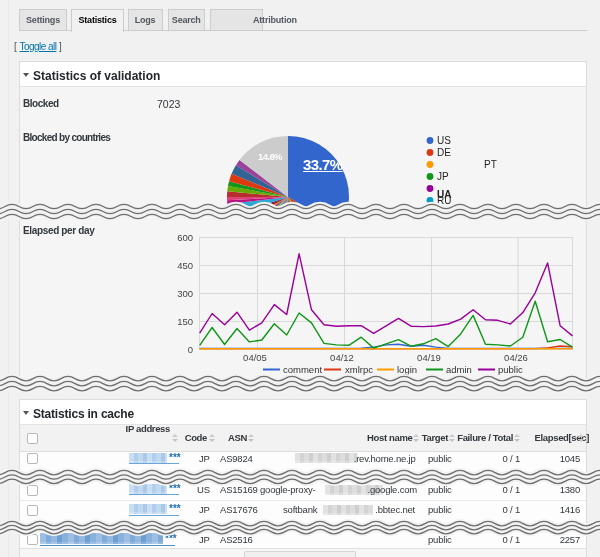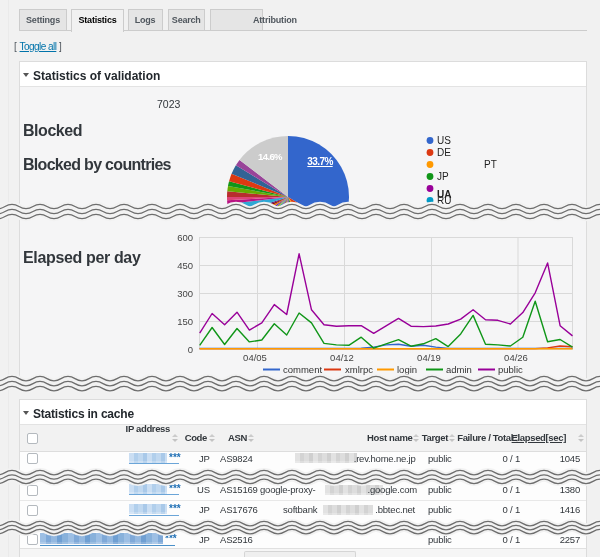--- a/index.html
+++ b/index.html
@@ -3,21 +3,21 @@
 <style>
   html,body { margin:0; padding:0; }
   body { width:600px; height:557px; background:#f1f1f1; font-family:"Liberation Sans",sans-serif; position:relative; overflow:hidden; }
   .abs { position:absolute; }
   .tab { position:absolute; top:9px; height:21px; line-height:20px; background:#e5e5e5; border:1px solid #ccc; border-bottom:none; color:#50575e; font-weight:bold; font-size:9px; letter-spacing:-0.2px; text-align:center; box-sizing:border-box; z-index:1; }
   .tab.active { background:#f1f1f1; color:#000; height:23px; z-index:3; }
   .box { position:absolute; left:19px; width:568px; background:#f5f5f6; border:1px solid #dcdcdc; box-sizing:border-box; }
   .boxhead { position:absolute; left:0; right:0; top:0; height:24px; background:#fff; border-bottom:1px solid #e3e3e3; }
   .boxtitle { position:absolute; left:13px; top:7px; font-size:12px; font-weight:bold; color:#23282d; }
   .tri { position:absolute; left:3px; top:11px; width:0; height:0; border-left:3.5px solid transparent; border-right:3.5px solid transparent; border-top:4.5px solid #555; }
-  .lbl { position:absolute; font-size:16px; font-weight:bold; color:#32373c; letter-spacing:-0.4px; white-space:nowrap;margin-top:24px; }
+  .lbl { position:absolute; font-size:10px; font-weight:bold; color:#32373c; letter-spacing:-0.4px; white-space:nowrap; }
   .val { position:absolute; font-size:10px; color:#32373c; white-space:nowrap; }
   .cb { position:absolute; width:9px; height:9px; background:#fff; border:1px solid #b4b9be; border-radius:2px; }
   .hc { position:absolute; font-size:9.5px; font-weight:bold; color:#32373c; white-space:nowrap; letter-spacing:-0.35px; }
   .tc { position:absolute; font-size:9.5px; color:#32373c; white-space:nowrap; letter-spacing:-0.2px; }
   .sort { position:absolute; width:7px; height:9px; }
   .sort:before { content:""; position:absolute; left:0; top:0; border-left:3px solid transparent; border-right:3px solid transparent; border-bottom:3.5px solid #cbcbcb; }
   .sort:after { content:""; position:absolute; left:0; top:4.5px; border-left:3px solid transparent; border-right:3px solid transparent; border-top:3.5px solid #c3c3c3; }
   .blur-ip { position:absolute; height:10px; background:
       linear-gradient(0deg, rgba(255,255,255,.22) 0 2px, rgba(255,255,255,0) 2px 10px),
       repeating-linear-gradient(90deg, #cadef3 0 5px, #b1cfec 5px 9px, #c0d8f0 9px 14px, #a9c9e9 14px 18px); }
@@ -73,21 +73,21 @@
 <path d="M288.0,197.0 L227.08,200.19 A61.0,61.0 0 0 1 227.00,197.00 Z" fill="#dd4477"></path>
 <path d="M288.0,197.0 L227.00,197.00 A61.0,61.0 0 0 1 227.27,191.26 Z" fill="#b82e2e"></path>
 <path d="M288.0,197.0 L227.27,191.26 A61.0,61.0 0 0 1 228.02,185.88 Z" fill="#66aa00"></path>
 <path d="M288.0,197.0 L228.02,185.88 A61.0,61.0 0 0 1 229.08,181.21 Z" fill="#109618"></path>
 <path d="M288.0,197.0 L229.08,181.21 A61.0,61.0 0 0 1 231.56,173.85 Z" fill="#dc3912"></path>
 <path d="M288.0,197.0 L231.56,173.85 A61.0,61.0 0 0 1 235.88,165.31 Z" fill="#316395"></path>
 <path d="M288.0,197.0 L235.88,165.31 A61.0,61.0 0 0 1 239.54,159.95 Z" fill="#994499"></path>
 <path d="M288.0,197.0 L239.54,159.95 A61.0,61.0 0 0 1 288.00,136.00 Z" fill="#cccccc"></path>
   </svg>
 </div>
-<div class="abs" style="left:303px; top:156px; width:34px; text-align:center; font-size:10px; letter-spacing:-0.6px; font-weight:bold; color:#fff; z-index:1;text-decoration:underline;">33.7%</div>
+<div class="abs" style="left:303px; top:156px; width:34px; text-align:center; font-size:15px; letter-spacing:-0.6px; font-weight:bold; color:#fff; z-index:1;text-decoration:underline;">33.7%</div>
 <div class="abs" style="left:253px; top:151px; width:34px; text-align:center; font-size:9.5px; letter-spacing:-0.6px; font-weight:bold; color:#fff; z-index:1;">14.6%</div>
 
 <svg class="abs" style="left:420px; top:130px;" width="70" height="80">
   <circle cx="10" cy="10.5" r="3.4" fill="#3366cc"></circle>
   <circle cx="10" cy="22.5" r="3.4" fill="#dc3912"></circle>
   <circle cx="10" cy="34.5" r="3.4" fill="#ff9900"></circle>
   <circle cx="10" cy="46.5" r="3.4" fill="#109618"></circle>
   <circle cx="10" cy="58.5" r="3.4" fill="#990099"></circle>
   <circle cx="10" cy="70.5" r="3.4" fill="#0099c6"></circle>
 </svg>
@@ -161,21 +161,21 @@
 <div class="hc" style="right:393px; top:432px;">Code</div>
 <div class="sort" style="left:209px; top:434px;"></div>
 <div class="hc" style="right:353px; top:432px;">ASN</div>
 <div class="sort" style="left:248px; top:434px;"></div>
 <div class="hc" style="right:187.5px; top:432px;">Host name</div>
 <div class="sort" style="left:413px; top:434px;"></div>
 <div class="hc" style="right:152px; top:432px;">Target</div>
 <div class="sort" style="left:449px; top:434px;"></div>
 <div class="hc" style="right:87px; top:432px;">Failure / Total</div>
 <div class="sort" style="left:514px; top:434px;"></div>
-<div class="hc" style="right:34px; top:432px;text-decoration:underline;">Elapsed[sec]</div>
+<div class="hc" style="right:11px; top:432px;">Elapsed[sec]</div>
 <div class="sort" style="left:578px; top:434px;"></div>
 
 <div class="cb" style="left:27px; top:453px;"></div>
 <div class="blur-ip" style="left:129px; top:453px; width:38px;"></div>
 <div class="stars" style="left:169px; top:452px;">***</div>
 <div class="ulink" style="left:129px; top:463px; width:50px;"></div>
 <div class="tc" style="left:199px; top:452.5px;">JP</div>
 <div class="tc" style="left:220px; top:452.5px;">AS9824</div>
 <div class="blur-host" style="left:295px; top:453px; width:62px;"></div>
 <div class="tc" style="right:184.5px; top:452.5px;">.rev.home.ne.jp</div>

